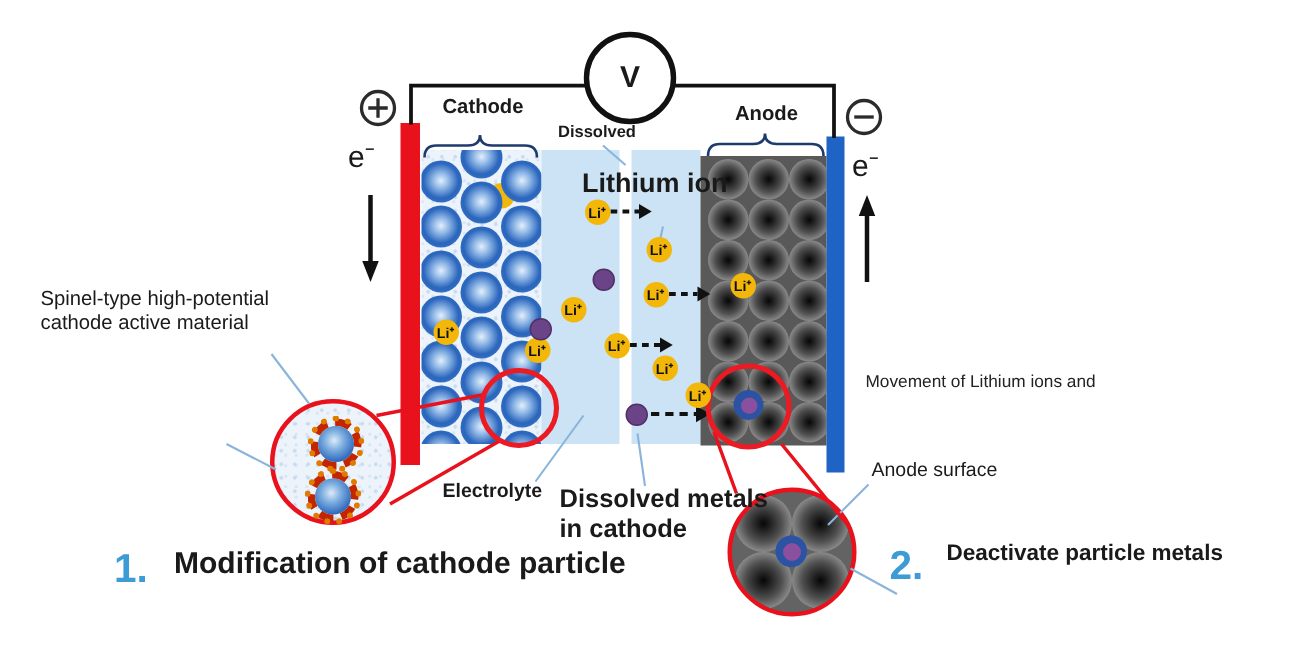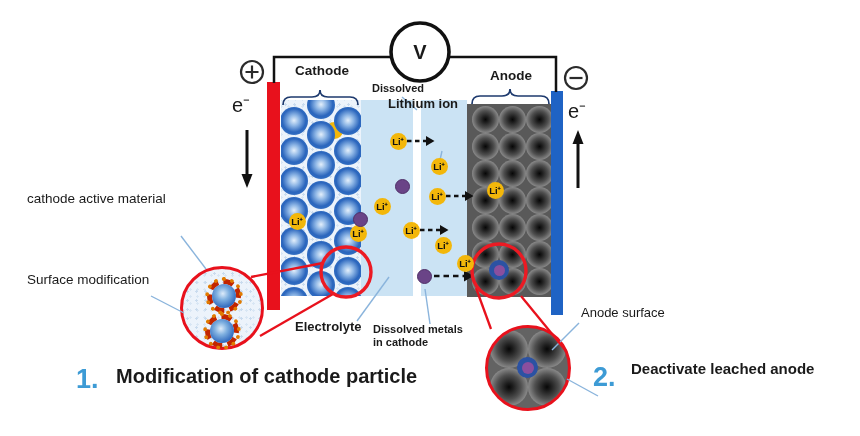--- a/index.html
+++ b/index.html
@@ -212,40 +212,41 @@
 
   <div class="lbl b" style="left:406px;top:41px;width:28px;text-align:center;font-size:20px;">V</div>
 
   <div class="lbl b" style="left:283px;top:63px;width:66px;text-align:right;font-size:13.5px;">Cathode</div>
   <div class="lbl b" style="left:478px;top:68px;width:66px;text-align:center;font-size:13.5px;">Anode</div>
   <div class="lbl b" style="left:372px;top:82px;font-size:11px;">Dissolved</div>
 
   <div class="lbl" style="left:232px;top:94px;font-size:20px;">e⁻</div>
   <div class="lbl" style="left:568px;top:100px;font-size:20px;">e⁻</div>
 
-  <div class="lbl b" style="left:388px;top:96px;font-size:13px;">Lithium ion</div>
+  <div class="lbl b" style="left:388px;top:112px;font-size:18px;">Lithium ion</div>
 
   <div class="lbl" style="left:27px;top:191px;font-size:13.5px;">
+    <div>Spinel-type high-potential</div>
     <div>cathode active material</div>
   </div>
-  <div class="lbl" style="left:27px;top:272px;font-size:13.5px;">Surface modification</div>
 
   <div class="lbl b" style="left:295px;top:319px;font-size:13px;">Electrolyte</div>
-  <div class="lbl b" style="left:373px;top:323px;font-size:11px;">
+  <div class="lbl b" style="left:373px;top:323px;font-size:17px;">
     <div>Dissolved metals</div>
     <div>in cathode</div>
   </div>
 
   <div class="lbl" style="left:577px;top:249px;font-size:11.5px;color:#222;">
+    <div>Movement of Lithium ions and</div>
   </div>
   <div class="lbl" style="left:581px;top:305px;font-size:13px;">Anode surface</div>
 
   <div class="num" style="left:76px;top:366px;">1.</div>
   <div class="lbl b" style="left:116px;top:363px;font-size:20px;line-height:1.32;">
     <div>Modification of cathode particle</div>
   </div>
 
   <div class="num" style="left:593px;top:364px;">2.</div>
   <div class="lbl b" style="left:631px;top:359px;font-size:15px;line-height:1.32;">
-    <div>Deactivate leached anode</div>
+    <div>Deactivate particle metals</div>
   </div>
 
 </div>
 
 </body></html>

